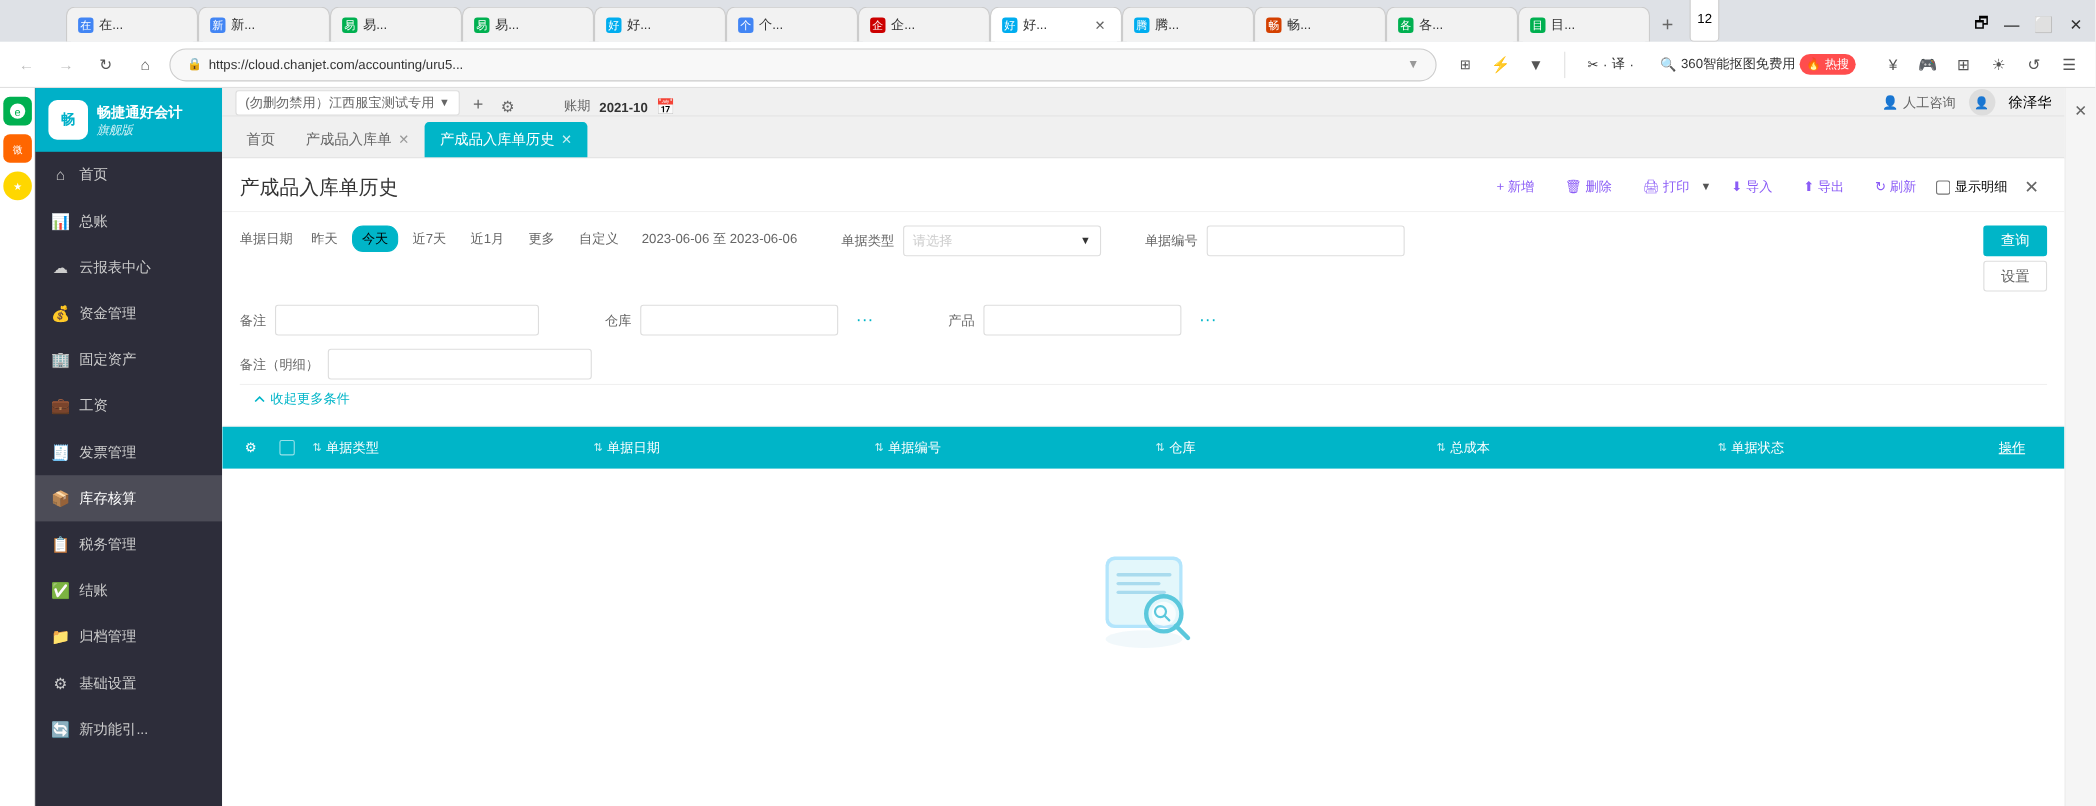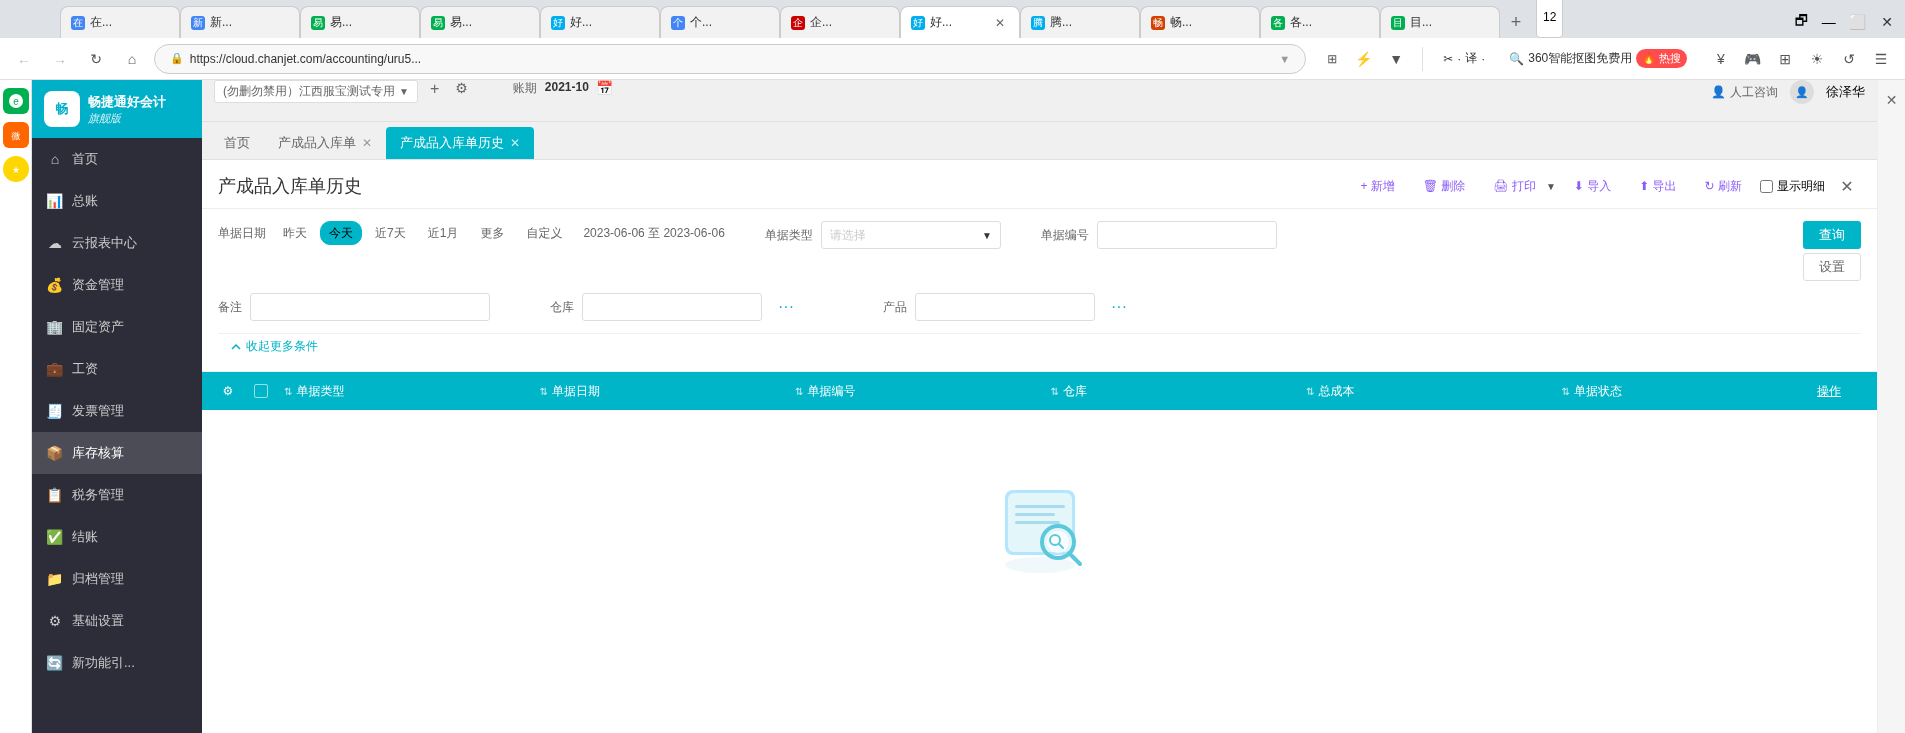--- a/index.html
+++ b/index.html
@@ -42,21 +42,21 @@
     .app-subtitle { color: rgba(255,255,255,0.8); font-size: 11px; font-style: italic; }
     .sidebar-menu { flex: 1; overflow-y: auto; }
     .sidebar-item { height: 42px; display: flex; align-items: center; padding: 0 14px; gap: 8px; cursor: pointer; color: #ccc; font-size: 13px; }
     .sidebar-item.active { background: rgba(255,255,255,0.15); color: #fff; }
     .sidebar-item-icon { width: 18px; height: 18px; display: flex; align-items: center; justify-content: center; font-size: 14px; flex-shrink: 0; }
 
     
     .content-area { flex: 1; display: flex; flex-direction: column; background: #f5f5f5; overflow: hidden; }
 
     
-    .content-header { height: 42px; background: #f0f0f0; display: flex; align-items: flex-start; padding: 0 12px; gap: 8px; border-bottom: 1px solid #e0e0e0; }
+    .content-header { height: 26px; background: #f0f0f0; display: flex; align-items: flex-end; padding: 0 12px; gap: 8px; border-bottom: 1px solid #e0e0e0; }
     .company-selector { display: flex; align-items: center; gap: 4px; font-size: 12px; color: #666; cursor: pointer; border: 1px solid #ddd; padding: 2px 8px; border-radius: 3px; background: #fff; }
     .period-label { font-size: 12px; color: #666; margin-left: 33px; }
     .period-value { font-size: 12px; color: #333; font-weight: bold; }
     .header-right { margin-left: auto; display: flex; align-items: center; gap: 12px; }
     .user-service { display: flex; align-items: center; gap: 4px; font-size: 12px; color: #666; cursor: pointer; }
     .user-avatar { width: 24px; height: 24px; border-radius: 50%; background: #ddd; display: flex; align-items: center; justify-content: center; font-size: 11px; color: #666; }
 
     
     .tab-nav { height: 38px; background: #f0f0f0; display: flex; align-items: flex-end; padding-left: 8px; border-bottom: 1px solid #e0e0e0; }
     .page-tab { height: 32px; padding: 0 14px; display: flex; align-items: center; gap: 6px; font-size: 13px; cursor: pointer; border-radius: 4px 4px 0 0; color: #666; background: transparent; }
@@ -402,27 +402,31 @@
           <div style="display:flex; align-items:center; gap:20px; margin-bottom:12px;">
             <div style="display:flex; align-items:center; gap:8px;">
               <span class="filter-label">备注</span>
               <input class="filter-input" type="text" style="width: 240px;">
             </div>
             <div style="display:flex; align-items:center; gap:8px; margin-left:40px;">
               <span class="filter-label">仓库</span>
               <input class="filter-input" type="text" style="width: 180px;">
               <span class="more-dots">···</span>
             </div>
-            <div style="display:flex; align-items:center; gap:8px; margin-left:61px;">
+            <div style="display:flex; align-items:center; gap:8px; margin-left:40px;">
               <span class="filter-label">产品</span>
               <input class="filter-input" type="text" style="width: 180px;">
               <span class="more-dots">···</span>
             </div>
           </div>
 
+          <div style="display:flex; align-items:center; gap:8px; margin-bottom:4px;">
+            <span class="filter-label">备注（明细）</span>
+            <input class="filter-input" type="text" style="width: 240px;">
+          </div>
 
           <div class="collapse-btn">
             <svg viewBox="0 0 12 12" fill="none" stroke="#00b5c8" stroke-width="1.5">
               <polyline points="2,8 6,4 10,8"></polyline>
             </svg>
             <span>收起更多条件</span>
           </div>
         </div>
 
         <div class="table-header">

